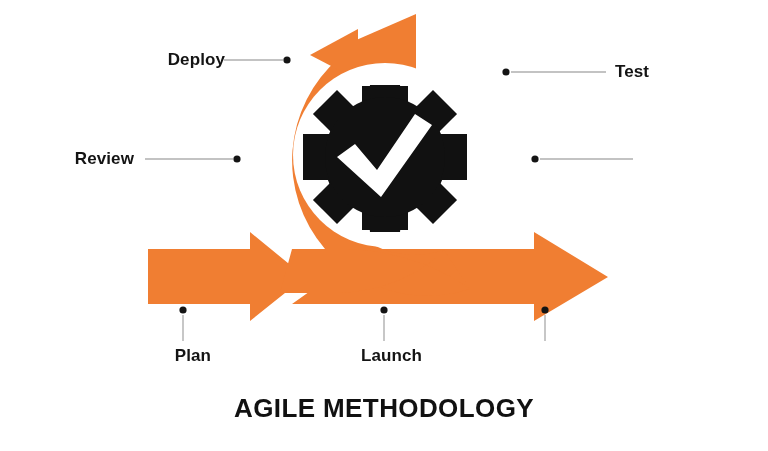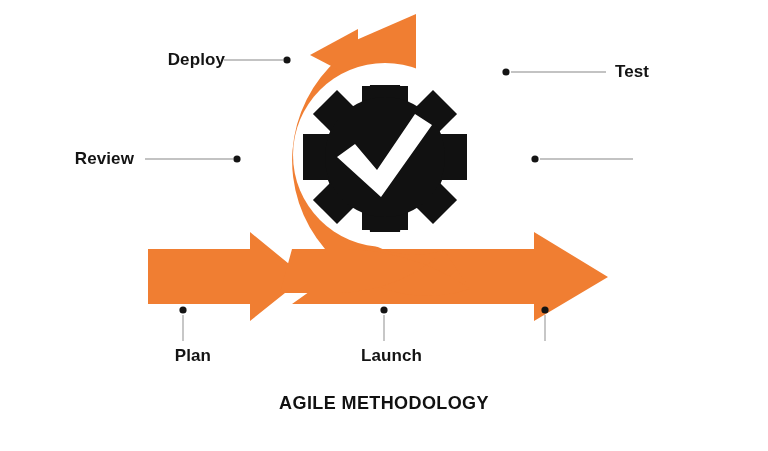--- a/index.html
+++ b/index.html
@@ -41,21 +41,21 @@
   .callout-label.lbl-center {
     text-align: right;
   }
   #page-title {
     position: absolute;
     left: 0;
     top: 393px;
     width: 768px;
     text-align: center;
     font-family: "Liberation Sans", sans-serif;
-    font-size: 18px;
+    font-size: 26px;
     font-weight: 700;
     letter-spacing: 0.4px;
     color: #111111;
   }
 </style>
 </head>
 <body>
 
 <div id="stage">
 

